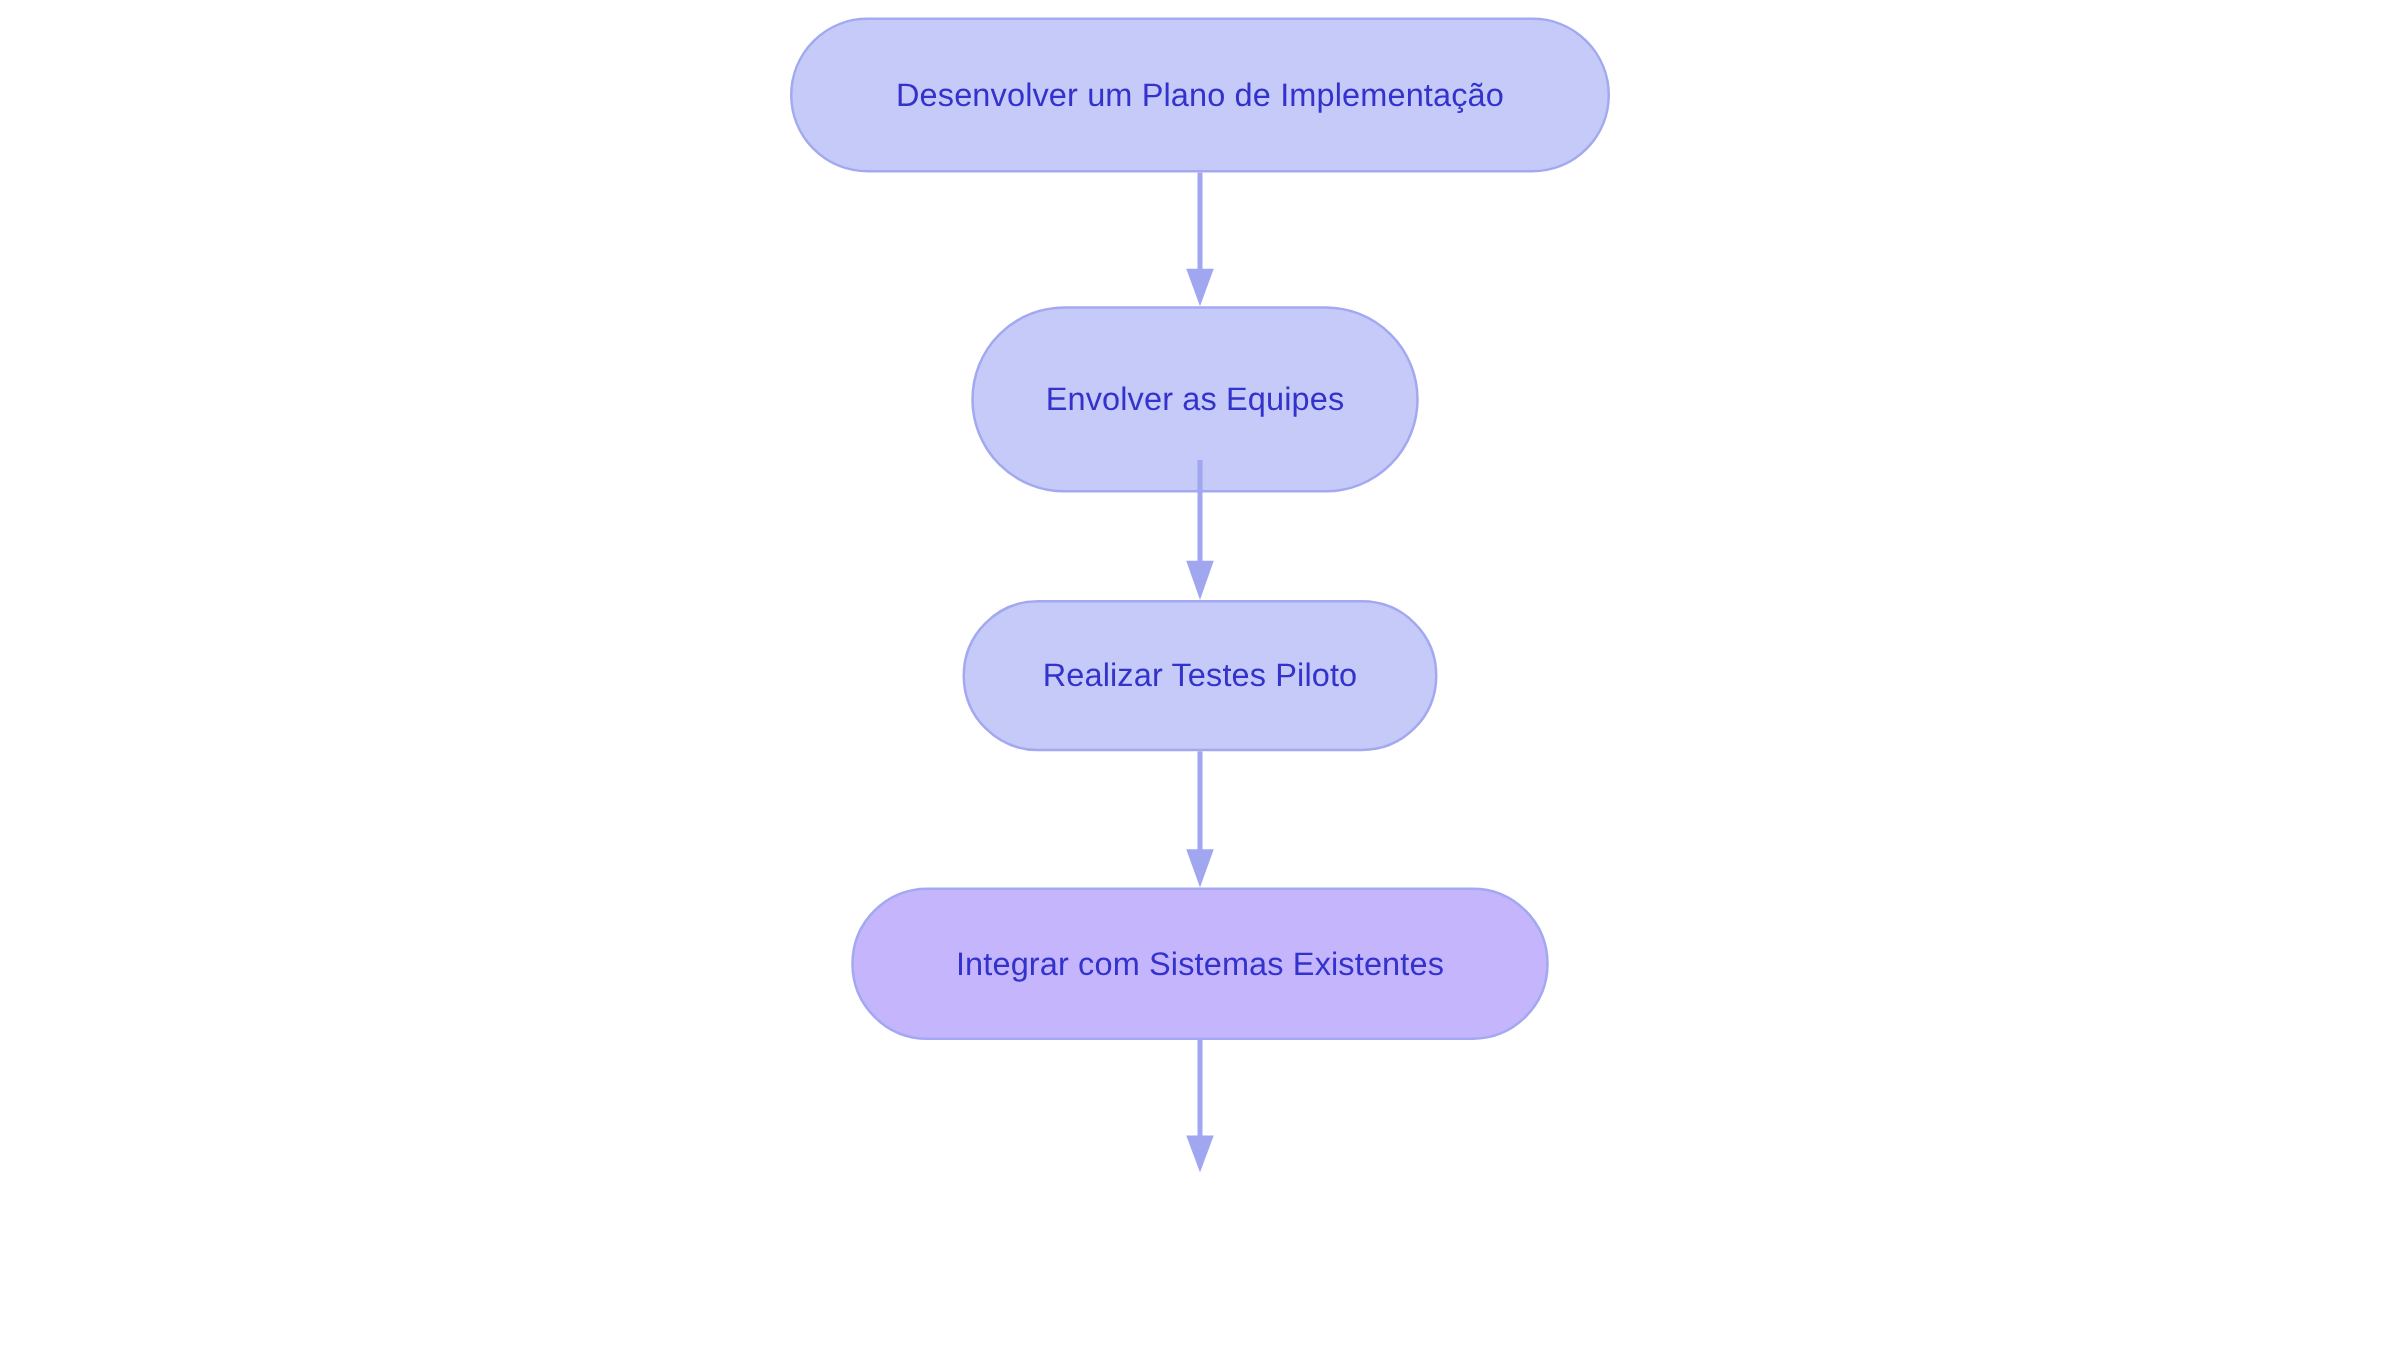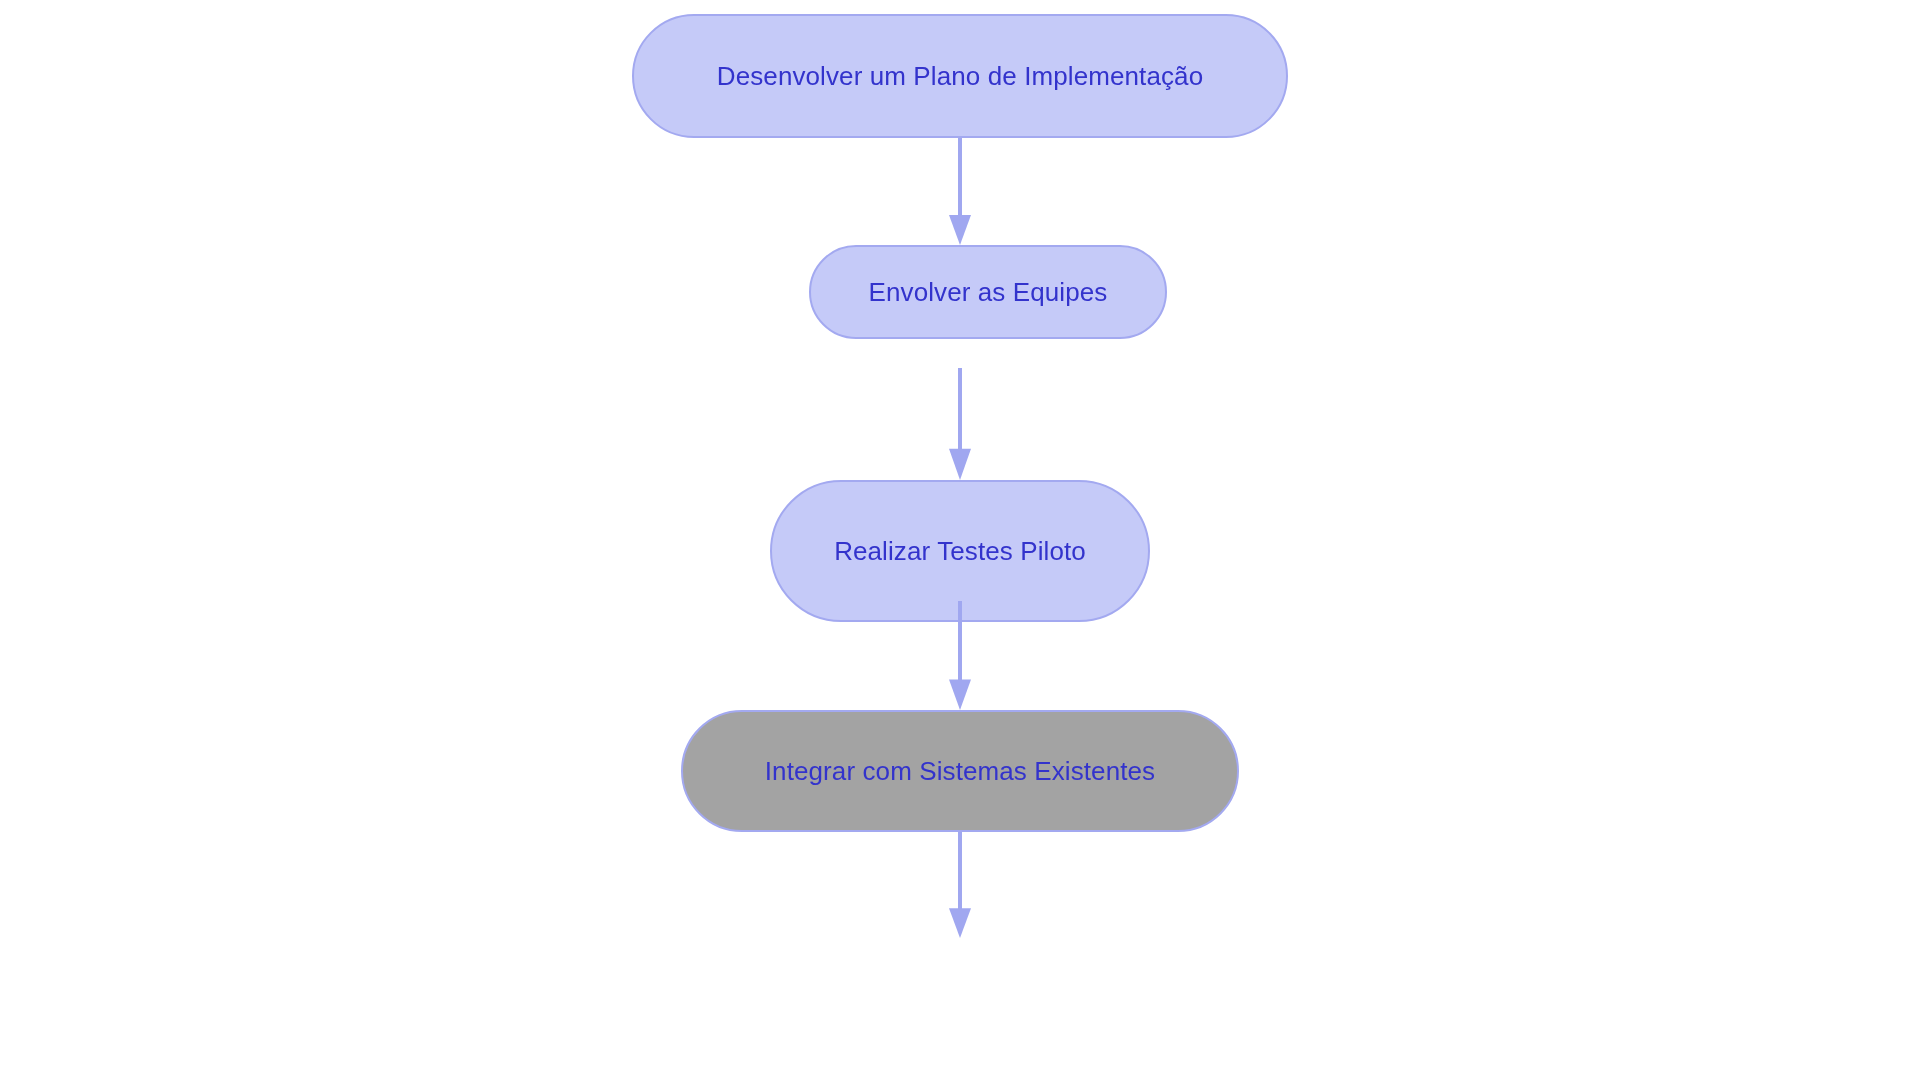--- a/index.html
+++ b/index.html
@@ -81,43 +81,43 @@
     <span class="flow-node-label" style="color: rgb(51, 51, 204);">Desenvolver um Plano de Implementação</span>
   </div>
 
   <div class="flow-connector" style="top: 138px; height: 107px;">
     <svg viewBox="0 0 26 100" preserveAspectRatio="none">
       <line class="conn-line" x1="13" y1="0" x2="13" y2="74" style="stroke: rgb(160, 167, 240);"></line>
       <polygon class="conn-head" points="2,72 24,72 13,100" style="fill: rgb(160, 167, 240);"></polygon>
     </svg>
   </div>
 
-  <div class="flow-node" style="left: 988px; top: 245px; width: 358px; height: 94px; background: rgb(197, 202, 248); border-color: rgb(163, 169, 240);">
+  <div class="flow-node" style="left: 956px; top: 245px; width: 358px; height: 149px; background: rgb(197, 202, 248); border-color: rgb(163, 169, 240);">
     <span class="flow-node-label" style="color: rgb(51, 51, 204);">Envolver as Equipes</span>
   </div>
 
   <div class="flow-connector" style="top: 368px; height: 112px;">
     <svg viewBox="0 0 26 100" preserveAspectRatio="none">
       <line class="conn-line" x1="13" y1="0" x2="13" y2="74" style="stroke: rgb(160, 167, 240);"></line>
       <polygon class="conn-head" points="2,72 24,72 13,100" style="fill: rgb(160, 167, 240);"></polygon>
     </svg>
   </div>
 
-  <div class="flow-node" style="left: 960px; top: 480px; width: 380px; height: 142px; background: rgb(197, 202, 248); border-color: rgb(163, 169, 240);">
+  <div class="flow-node" style="left: 960px; top: 480px; width: 380px; height: 121px; background: rgb(197, 202, 248); border-color: rgb(163, 169, 240);">
     <span class="flow-node-label" style="color: rgb(51, 51, 204);">Realizar Testes Piloto</span>
   </div>
 
   <div class="flow-connector" style="top: 601px; height: 109px;">
     <svg viewBox="0 0 26 100" preserveAspectRatio="none">
       <line class="conn-line" x1="13" y1="0" x2="13" y2="74" style="stroke: rgb(160, 167, 240);"></line>
       <polygon class="conn-head" points="2,72 24,72 13,100" style="fill: rgb(160, 167, 240);"></polygon>
     </svg>
   </div>
 
-  <div class="flow-node" style="left: 960px; top: 710px; width: 558px; height: 122px; background: #a3a3a3; border-color: rgb(163, 169, 240);">
+  <div class="flow-node" style="left: 960px; top: 710px; width: 558px; height: 122px; background: #c4b5fd; border-color: rgb(163, 169, 240);">
     <span class="flow-node-label" style="color: rgb(51, 51, 204);">Integrar com Sistemas Existentes</span>
   </div>
 
   <div class="flow-connector" style="top: 832px; height: 106px;">
     <svg viewBox="0 0 26 100" preserveAspectRatio="none">
       <line class="conn-line" x1="13" y1="0" x2="13" y2="74" style="stroke: rgb(160, 167, 240);"></line>
       <polygon class="conn-head" points="2,72 24,72 13,100" style="fill: rgb(160, 167, 240);"></polygon>
     </svg>
   </div>
 

